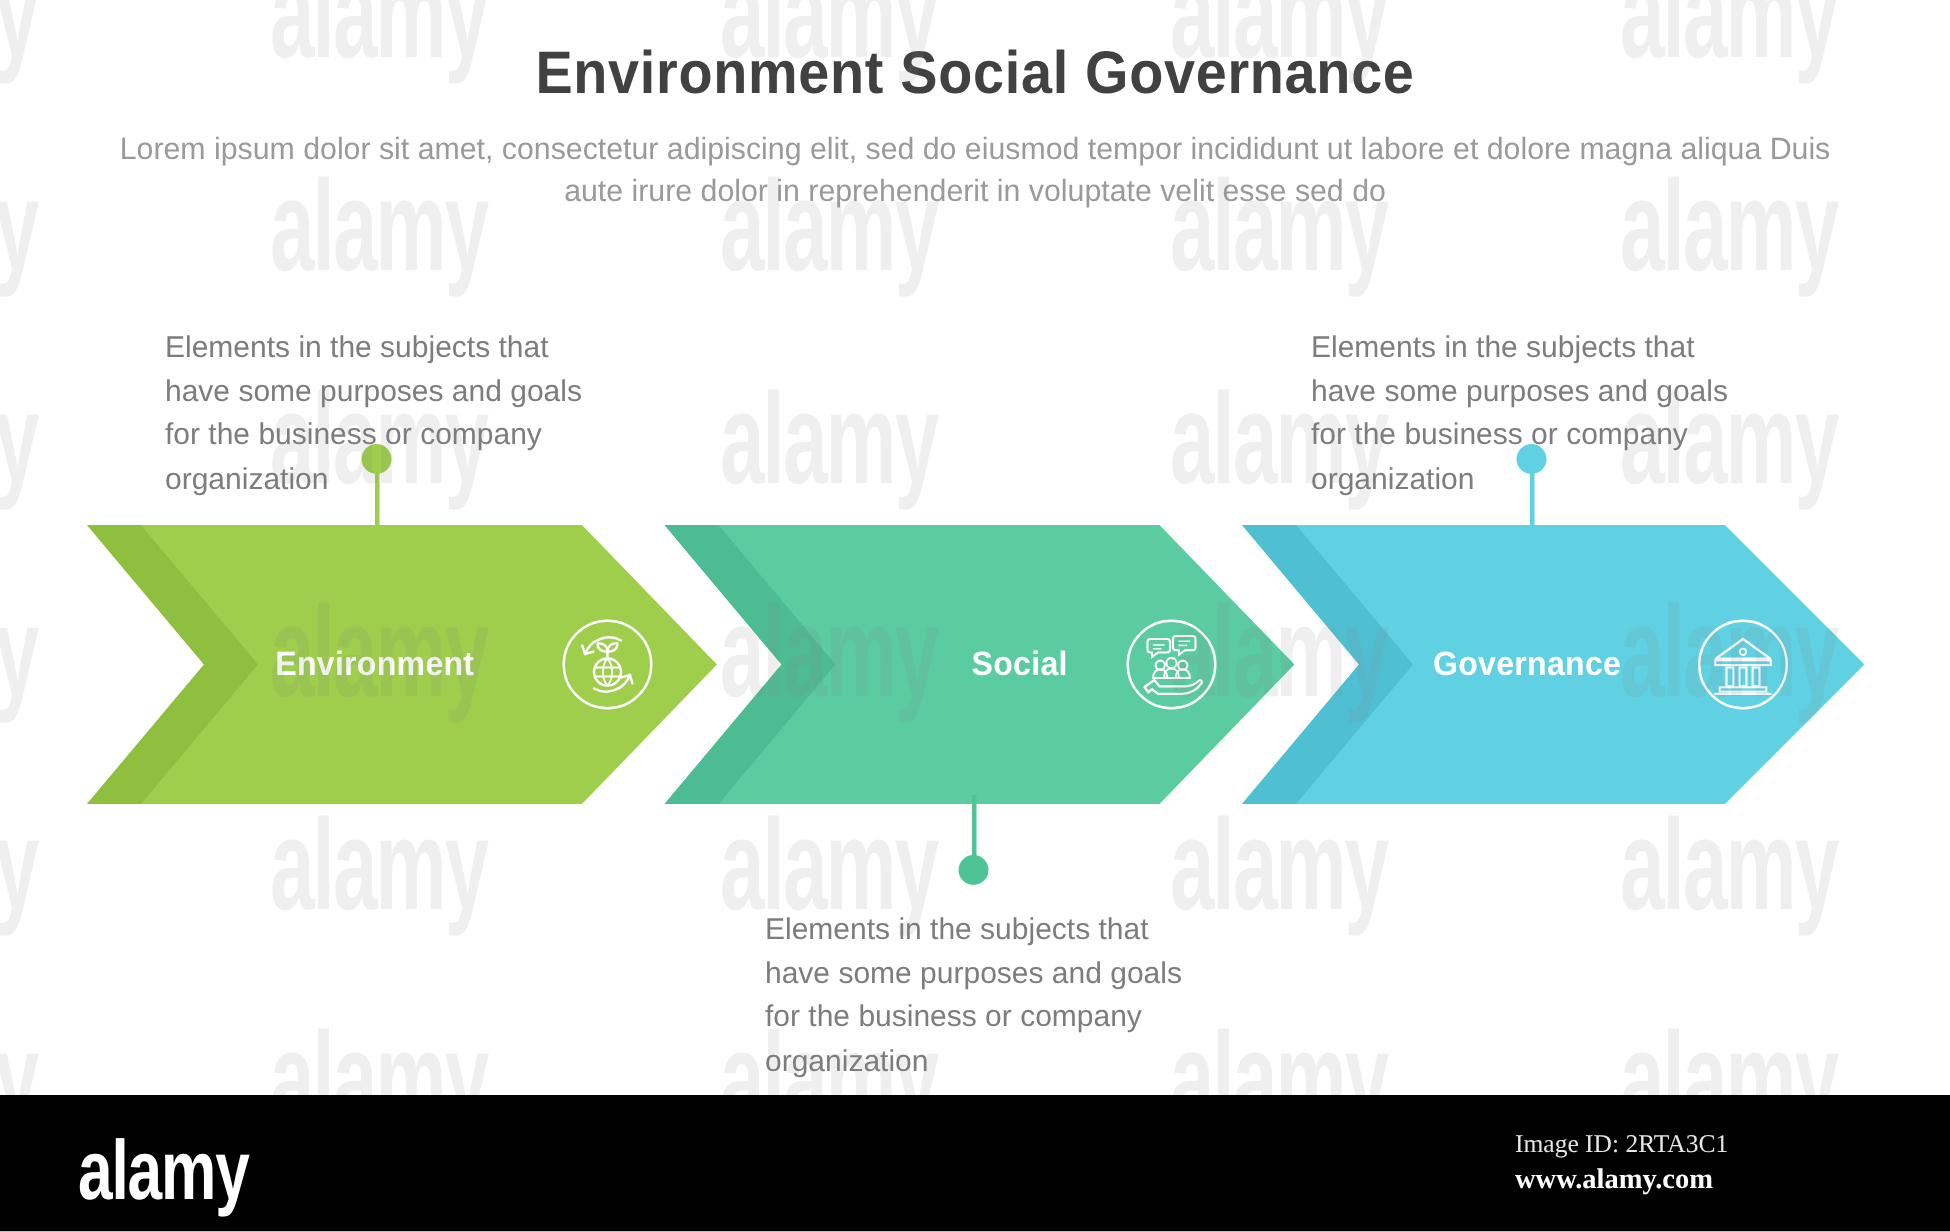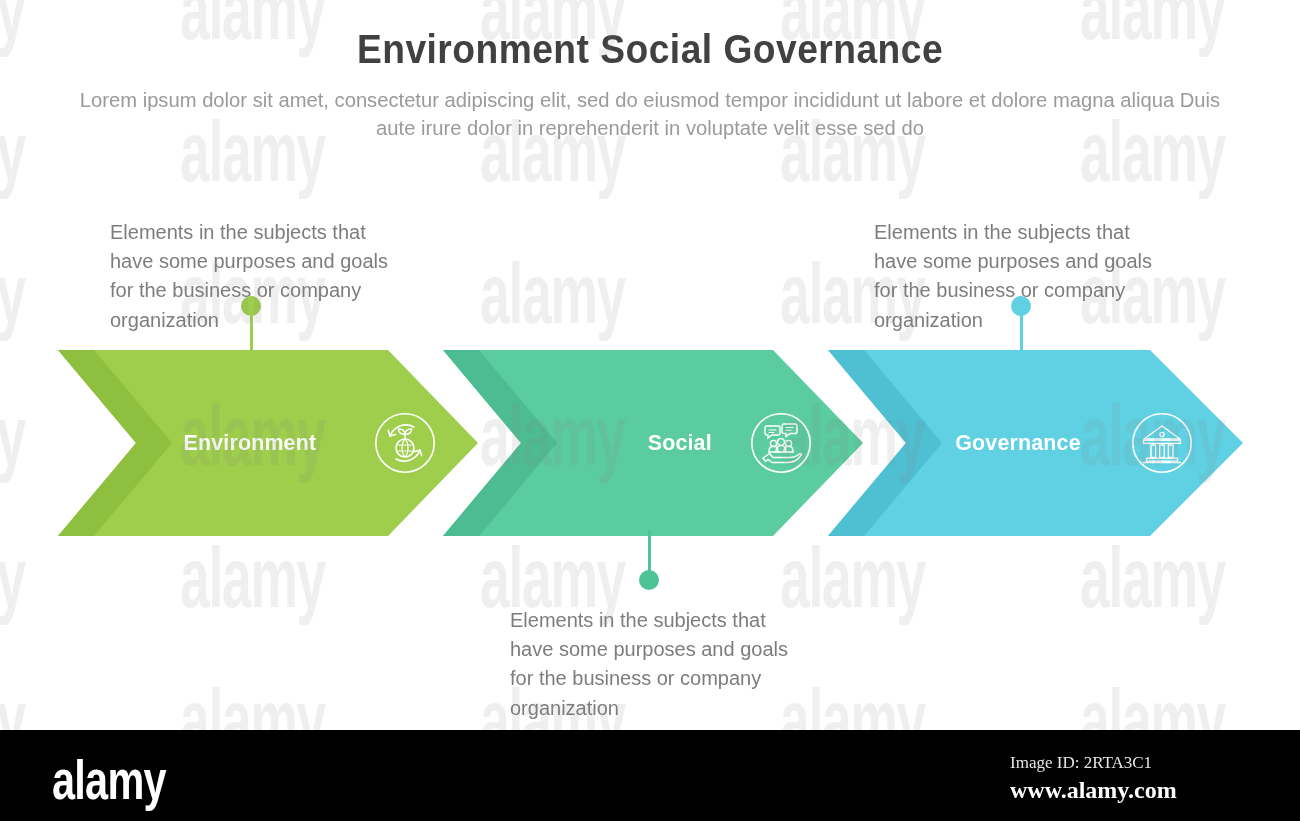--- a/index.html
+++ b/index.html
@@ -166,21 +166,21 @@
     font-family: Liberation Serif, serif;
   }
   #image-id {
     color: #e6e6e6;
     font-size: 17px;
     font-weight: 400;
     line-height: 1.25;
   }
   #footer-url {
     color: #ffffff;
-    font-size: 24px;
+    font-size: 19px;
     font-weight: 700;
     line-height: 1.35;
     margin-top: 1px;
   }
 </style>
 </head>
 <body>
 
 <div id="infographic">
 

